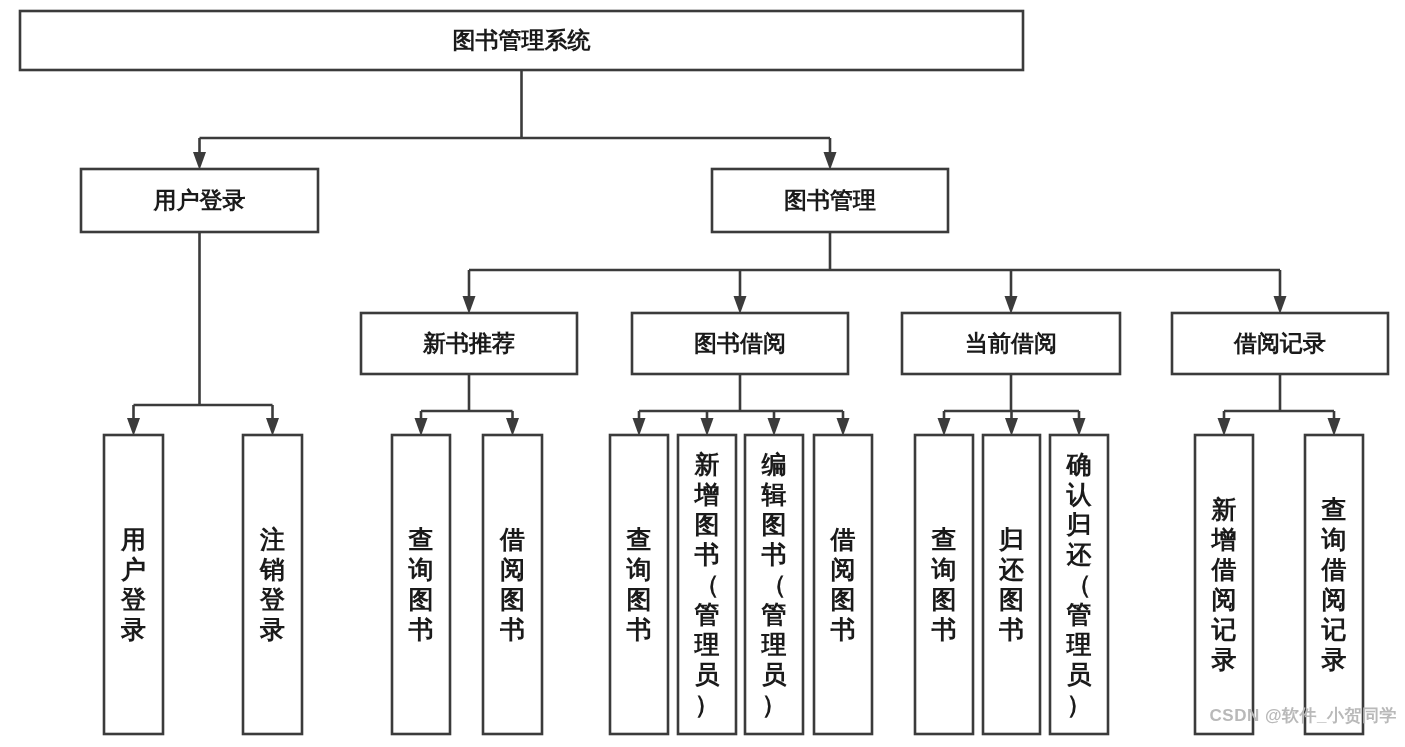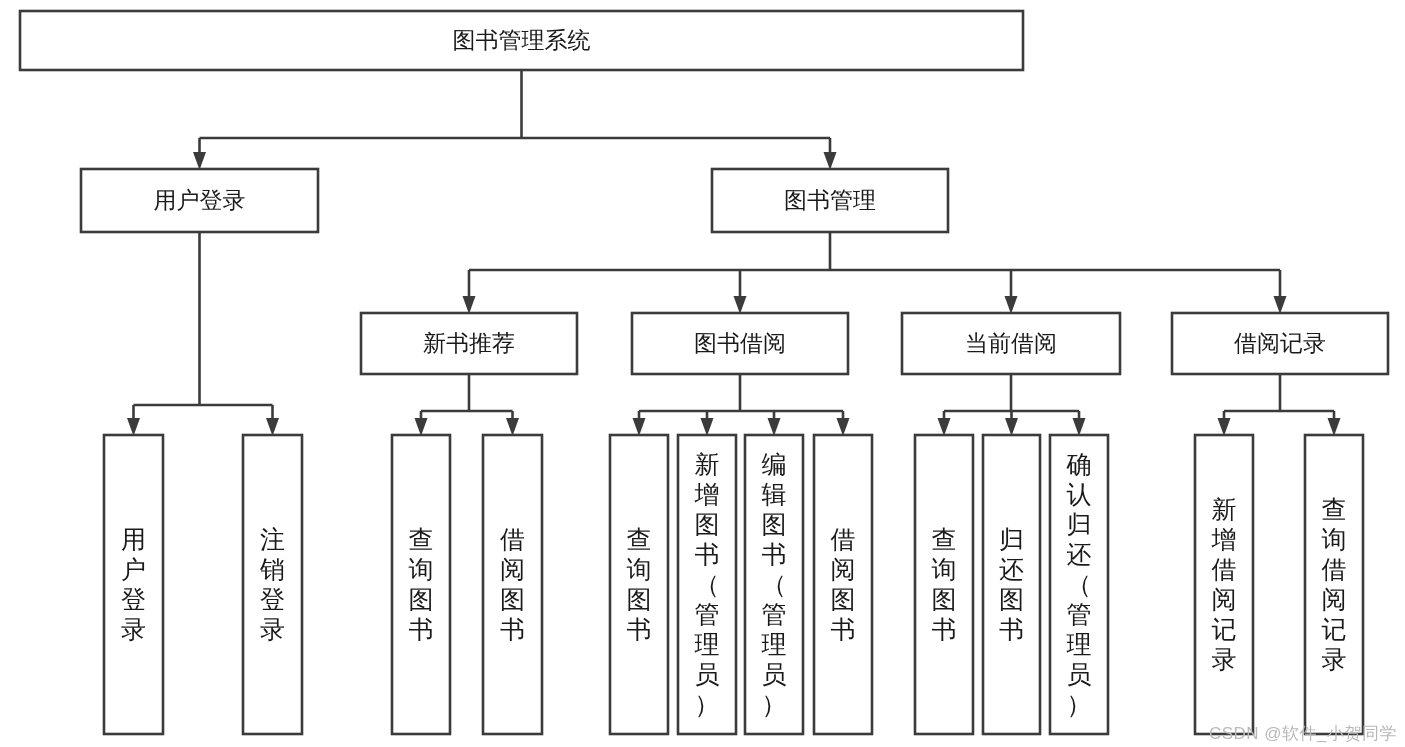--- a/index.html
+++ b/index.html
@@ -11,20 +11,21 @@
     width: 1405px;
     height: 747px;
     font-family: "Liberation Sans", "DejaVu Sans", sans-serif;
     overflow: hidden;
     position: relative;
   }
   #diagram-root {
     position: relative;
     width: 1405px;
     height: 747px;
+    font-weight: bold;
   }
   svg.diagram-canvas {
     position: absolute;
     left: 0;
     top: 0;
     width: 1405px;
     height: 747px;
   }
   .node-box {
     fill: #ffffff;
@@ -50,21 +51,21 @@
   }
   .node-label-vertical {
     fill: #1a1a1a;
     font-family: "Liberation Sans", "DejaVu Sans", sans-serif;
     font-size: 25px;
     text-anchor: middle;
   }
   .watermark {
     position: absolute;
     right: 8px;
-    bottom: 2px;
+    bottom: 20px;
     font-family: "Liberation Sans", "DejaVu Sans", sans-serif;
     font-size: 17px;
     color: #b9b9b9;
     letter-spacing: 0.5px;
     white-space: nowrap;
     user-select: none;
   }
 </style>
 </head>
 <body>

